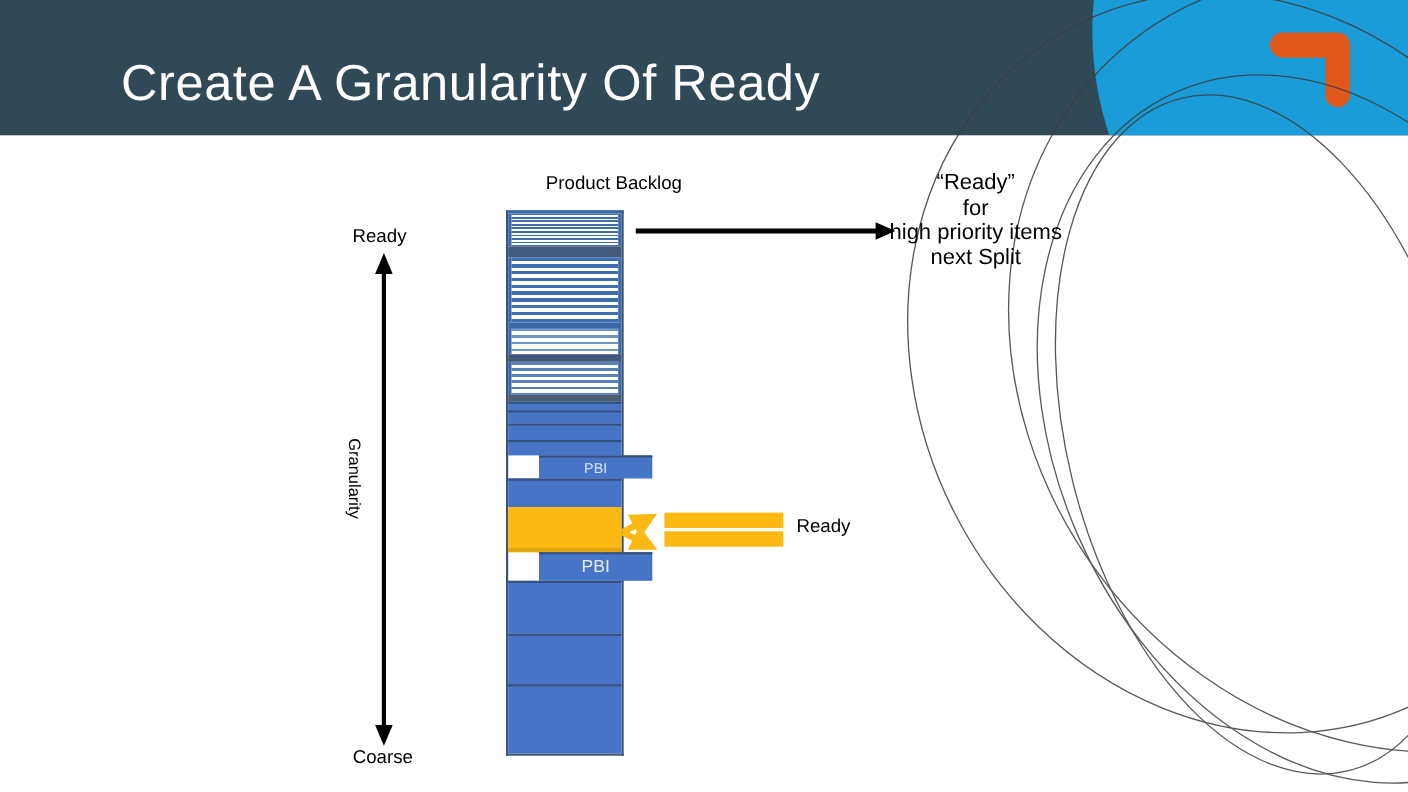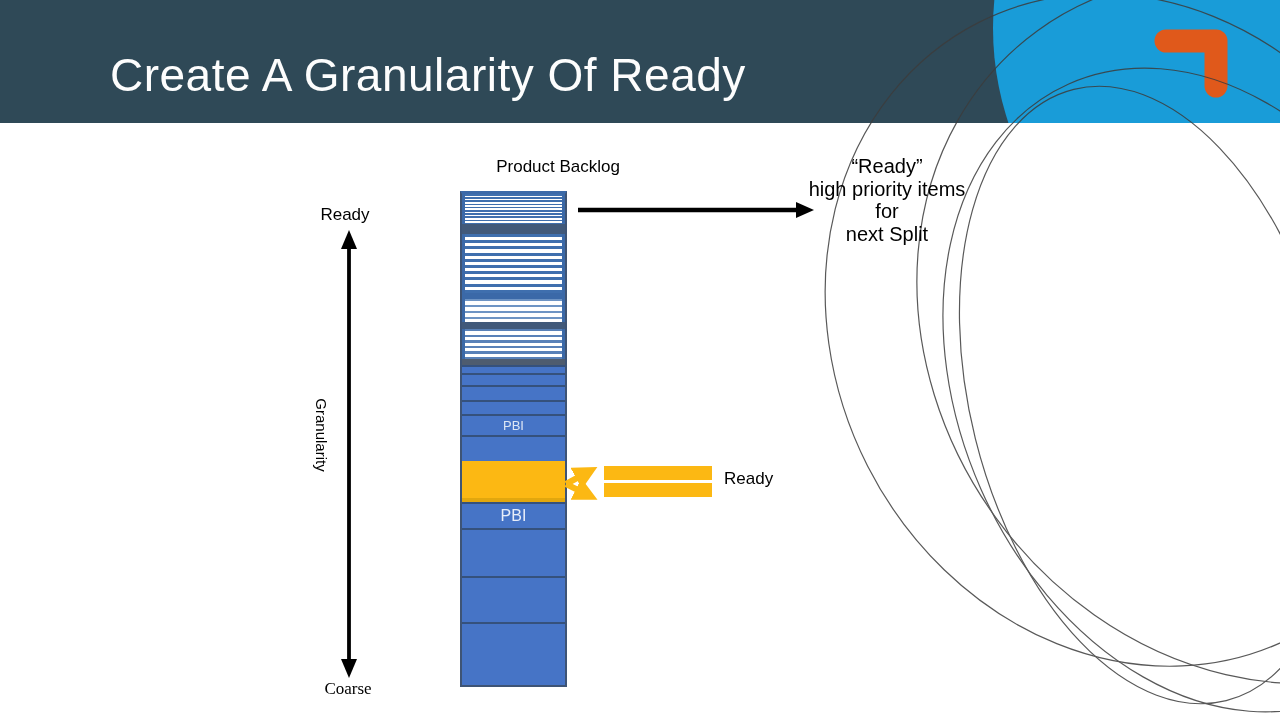--- a/index.html
+++ b/index.html
@@ -33,31 +33,31 @@
     border-left:3px solid var(--c-stripeside);border-right:3px solid var(--c-stripeside);}
   .seg-light{background:repeating-linear-gradient(to bottom,#6E94C4 0 2px,#fff 2px 6px);
     border-left:3px solid var(--c-stripeside);border-right:3px solid var(--c-stripeside);}
   .seg-lightmed{background:repeating-linear-gradient(to bottom,#5981B8 0 2.4px,#fff 2.4px 5.6px);
     border-left:3px solid var(--c-stripeside);border-right:3px solid var(--c-stripeside);}
   .seg-slate{background:var(--c-slate);}
   .seg-blue{background:var(--c-stripeside);}
   .seg-gray{background:var(--c-gray);}
   .seg-row{background:var(--c-row);border-top:2px solid var(--c-sep);}
   .seg-pbi,.seg-pbi2{background:var(--c-row);border-top:2px solid var(--c-sep);
-    color:#DCE6F5;text-align:center;display:flex;align-items:center;justify-content:center;}
+    color:#DCE6F5;text-align:center;display:flex;align-items:center;justify-content:center;margin-left:28px;}
   .seg-pbi{font-size:13px;}
   .seg-pbi2{font-size:16px;color:#E8EEF9;}
   .seg-orange{background:var(--c-orange);border-bottom:4px solid var(--c-orangedge);}
   .split-bar{position:absolute;left:604px;width:108px;height:14px;background:var(--c-orange);}
   .split-label{position:absolute;left:724px;top:469px;font-size:17px;color:#000;}
   .ready-block{position:absolute;left:796px;top:155px;width:182px;text-align:center;
     font-size:20px;line-height:22.5px;color:#000;}
   .axis-label{position:absolute;font-size:17px;color:#000;text-align:center;}
   .fine{left:305px;top:205px;width:80px;}
-  .coarse{left:308px;top:679px;width:80px;font-family:Liberation Serif, serif;}
+  .coarse{left:308px;top:679px;width:80px;}
   .granularity{left:252px;top:427px;width:140px;height:16px;font-size:15px;
     transform:rotate(90deg);transform-origin:center;}
   svg{display:block;}
 </style>
 </head>
 <body style="--c-header: #2F4957; --c-circle: #199CD8; --c-logo: #E0591B; --c-row: #4674C6; --c-sep: #35517C; --c-border: #3E5475; --c-stripe: #3F6FAE; --c-slate: #41597A; --c-orange: #FCB813; --c-black: #000000;">
 
 <div class="abs header">
   <svg width="1280" height="123">
     <circle cx="1293" cy="28" r="300" fill="#199CD8"></circle>
@@ -101,22 +101,22 @@
       <div class="seg seg-row" style="height: 63px;"></div>
     </div>
 
   <svg class="abs" style="left:570px;top:198px;" width="255" height="26">
     <line x1="8" y1="12" x2="228" y2="12" stroke="#000" stroke-width="4.5"></line>
     <polygon points="226,4 244,12 226,20" fill="#000"></polygon>
   </svg>
 
   <div class="ready-block">
     <div>“Ready”</div>
+    <div>for</div>
     <div>high priority items</div>
-    <div>for</div>
     <div>next Split</div>
   </div>
 
   <svg class="abs" style="left:562px;top:458px;" width="50" height="50">
     <defs>
       <marker id="oh" markerWidth="4" markerHeight="4" refX="2.6" refY="2" orient="auto">
         <path d="M0,0 L4,2 L0,4 Z" fill="#FCB813"></path>
       </marker>
     </defs>
     <line x1="4" y1="26" x2="28" y2="13" stroke="#FCB813" stroke-width="6" marker-end="url(#oh)"></line>

